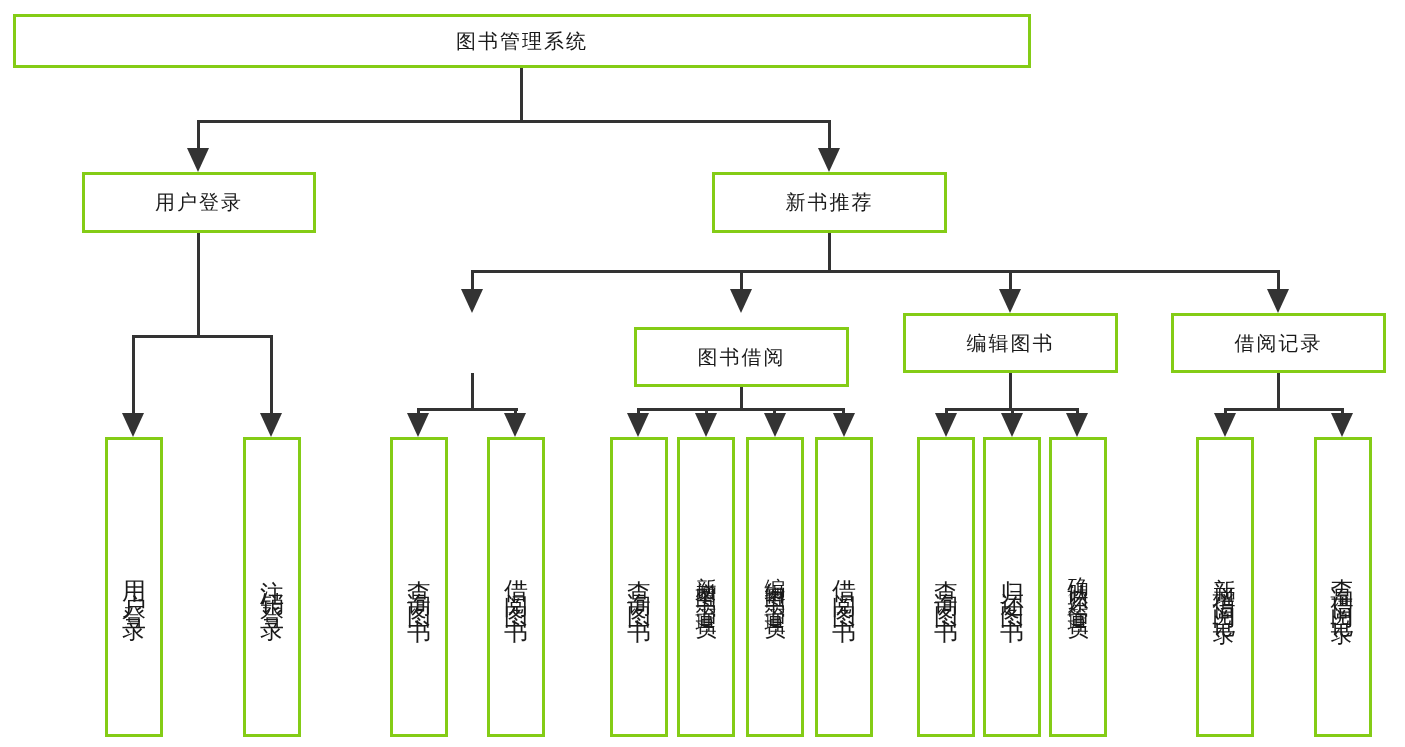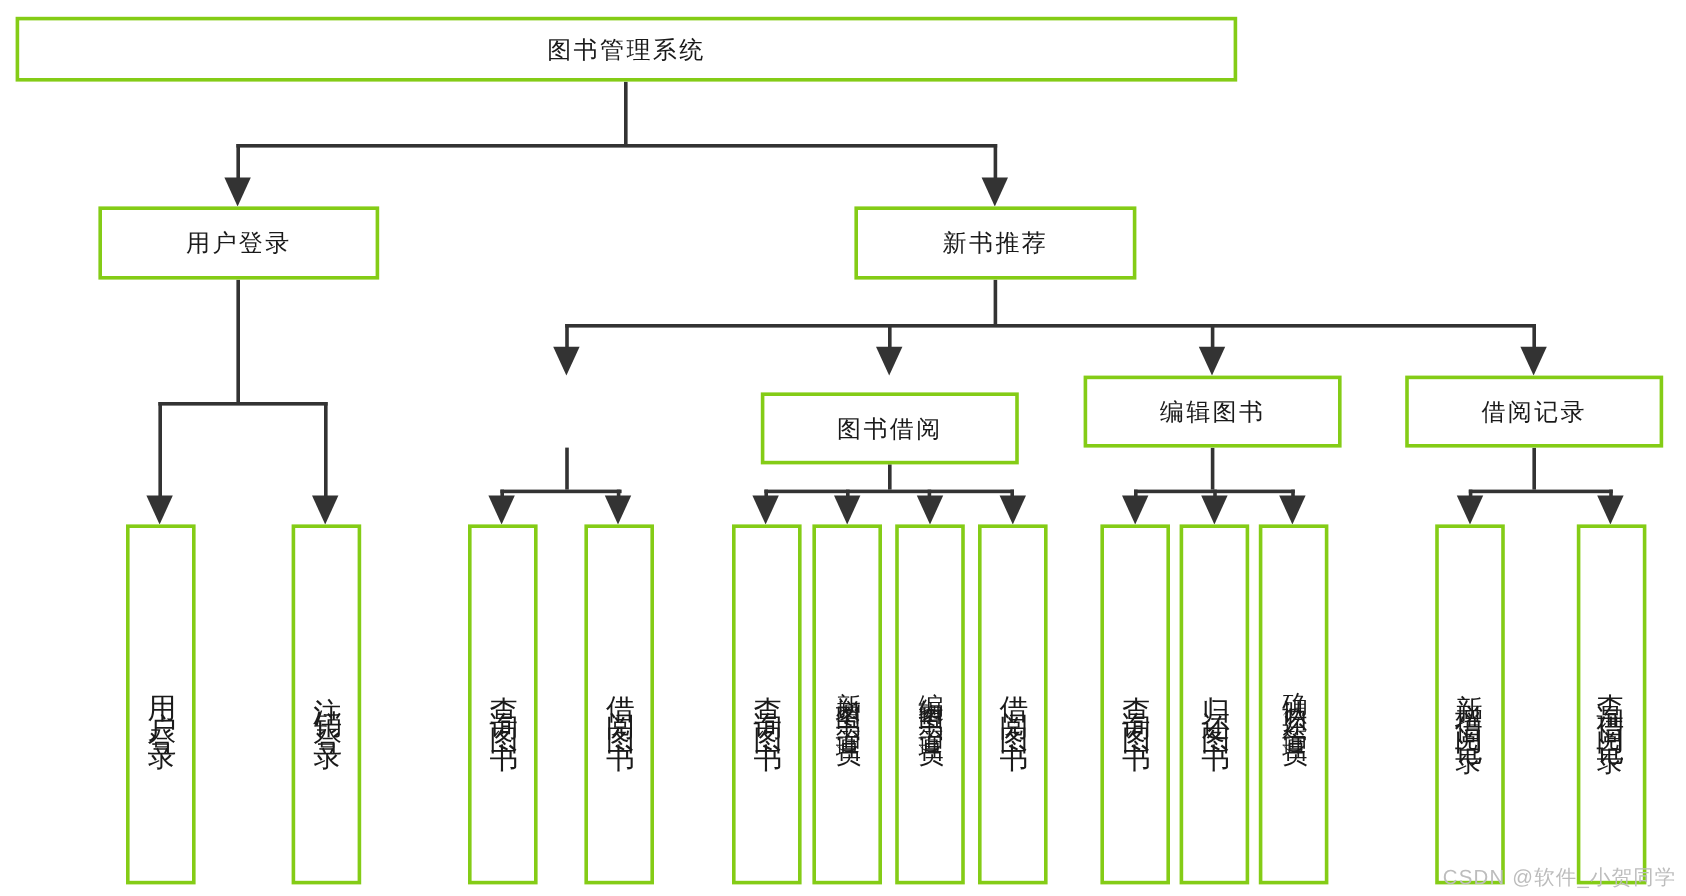--- a/index.html
+++ b/index.html
@@ -150,15 +150,14 @@
     <span class="v v9">确认归还（管理员）</span>
   </div>
 
   <div class="box" style="left:1196px;top:437px;width:58px;height:300px;">
     <span class="v v6">新增借阅记录</span>
   </div>
   <div class="box" style="left:1314px;top:437px;width:58px;height:300px;">
     <span class="v v6">查询借阅记录</span>
   </div>
 
-  <div class="watermark">CSDN @软件_小贺同学</div>
 
 </div>
 
 </body></html>

